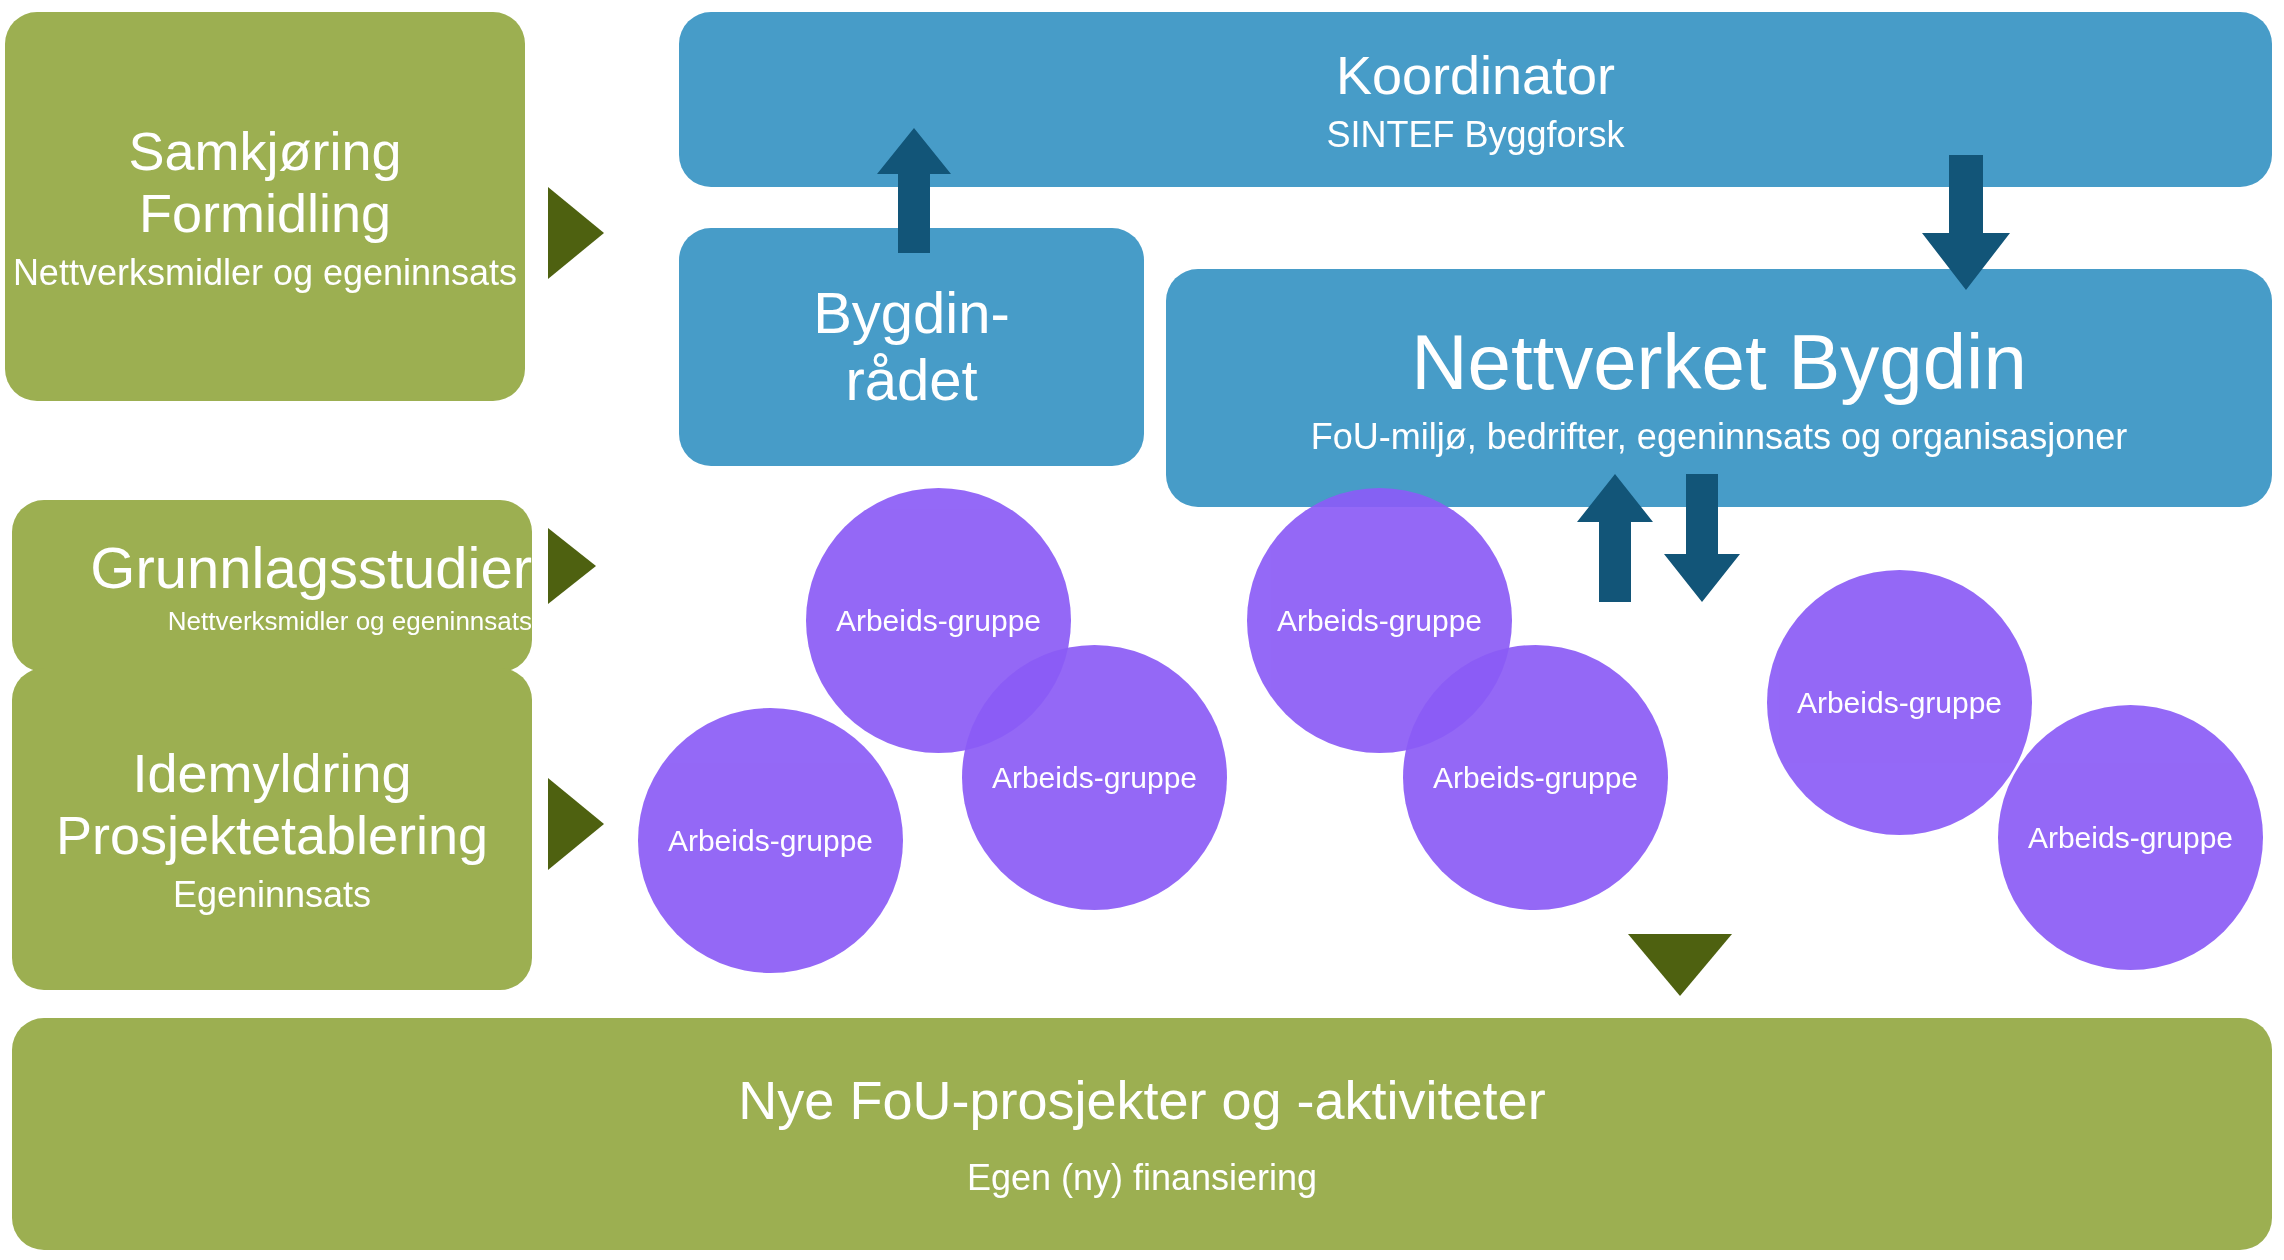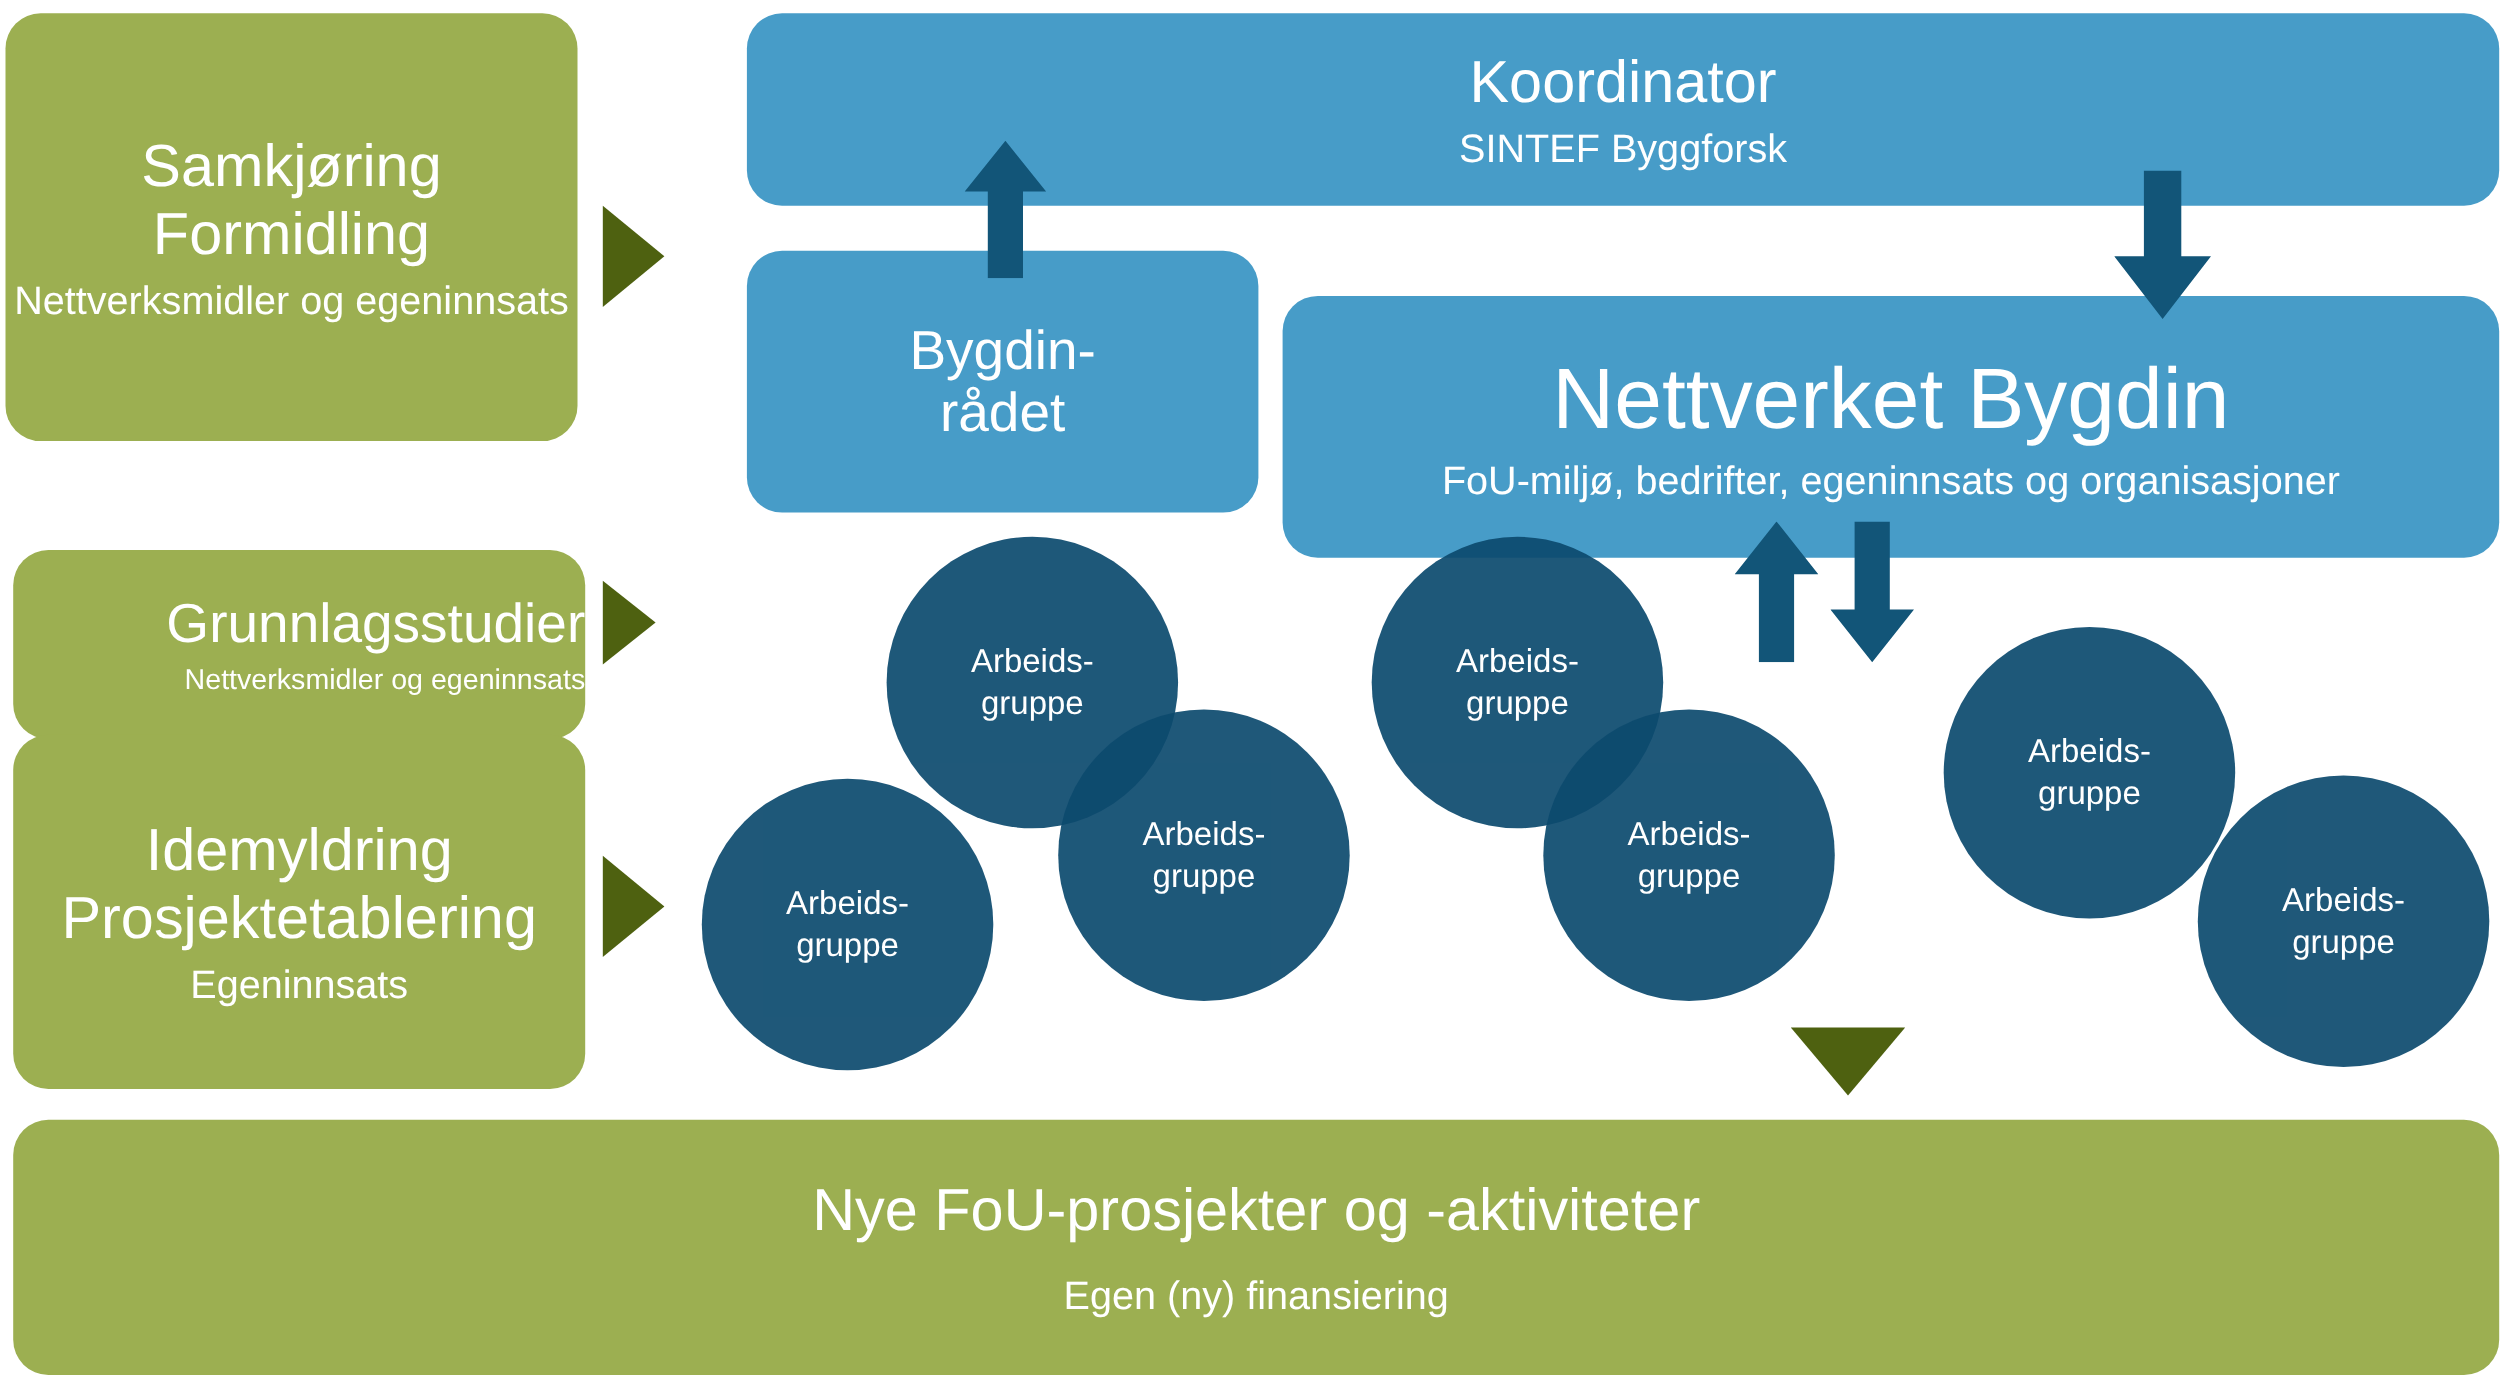--- a/index.html
+++ b/index.html
@@ -27,21 +27,21 @@
     color: #ffffff;
     text-align: center;
     line-height: 1.15;
     border-radius: 32px;
   }
   .green { background: #9CAF51; }
   .blue  { background: #479CC8; }
 
   .title-lg   { font-size: 54px; font-weight: 400; }
   .title-xl   { font-size: 78px; font-weight: 400; }
-  .title-md   { font-size: 50px; font-weight: 400; }
+  .title-md   { font-size: 58px; font-weight: 400; }
   .sub        { font-size: 36px; font-weight: 400; margin-top: 8px; }
   .sub-sm     { font-size: 26px; font-weight: 400; margin-top: 6px; }
 
   
   .tri-right {
     position: absolute;
     width: 0; height: 0;
     border-top: 46px solid transparent;
     border-bottom: 46px solid transparent;
     border-left: 56px solid #4E6110;
@@ -57,24 +57,24 @@
   
   .arrow {
     position: absolute;
   }
   .arrow svg { display: block; }
 
   
   .circle {
     position: absolute;
     border-radius: 50%;
-    background: #0c4a6e;
+    background: #8b5cf6;
     opacity: 0.92;
     display: flex;
-    flex-direction: column;
+    flex-direction: row;
     align-items: center;
     justify-content: center;
     color: #ffffff;
     font-size: 30px;
     line-height: 1.25;
     text-align: center;
   }
   .circle span { display: block; }
 </style>
 </head>

